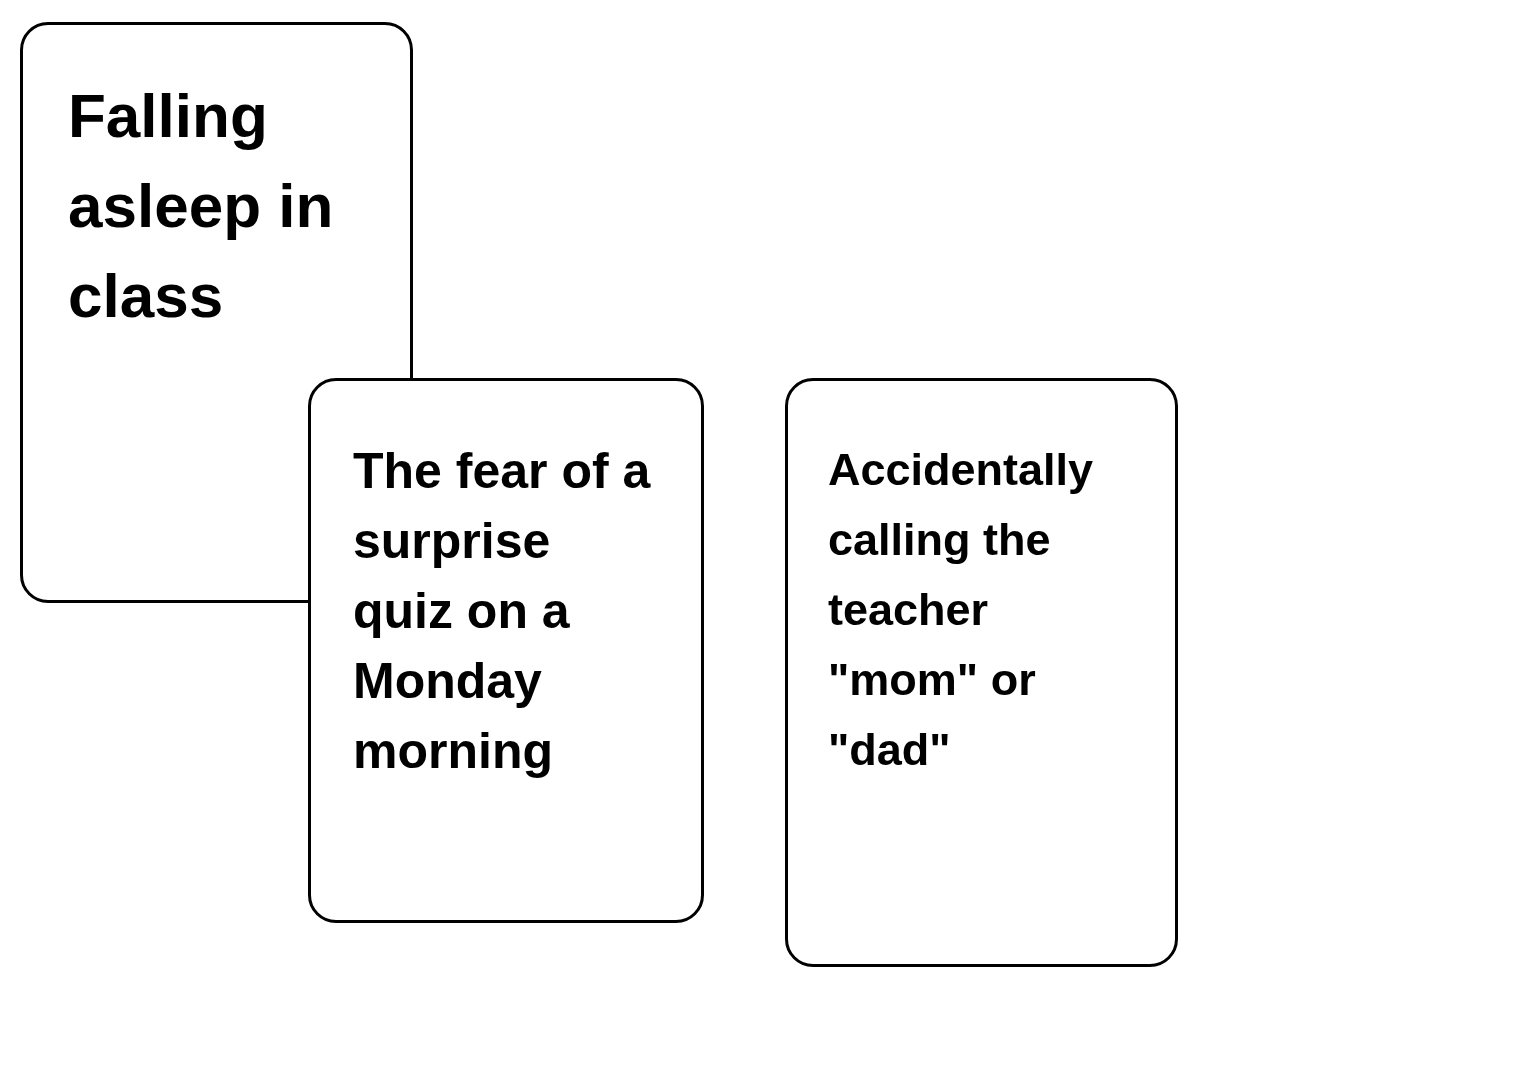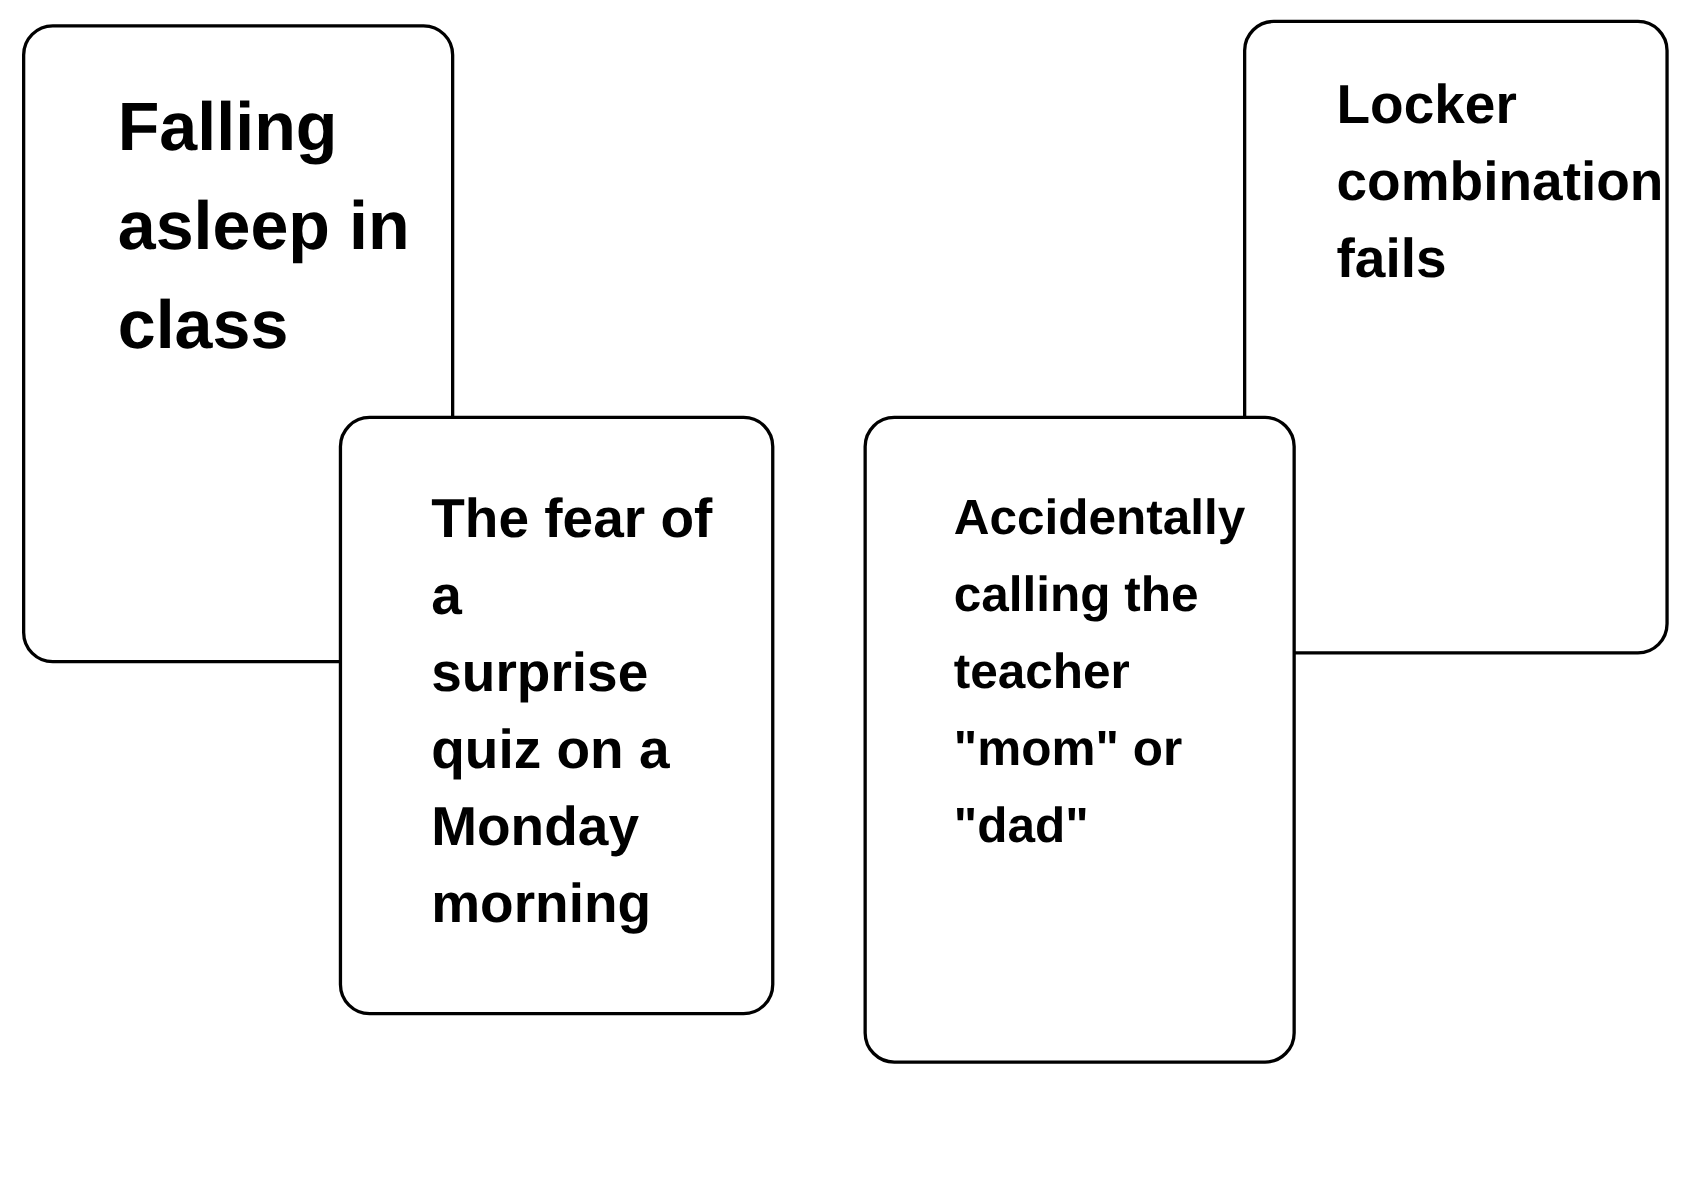--- a/index.html
+++ b/index.html
@@ -18,21 +18,20 @@
     width: 1536px;
     height: 1086px;
     background: #ffffff;
   }
   .card {
     position: absolute;
     box-sizing: border-box;
     background: #ffffff;
     border: 3.5px solid #000000;
     border-radius: 28px;
-    padding-left: 39px;
   }
   .card-label {
     display: block;
     white-space: pre-line;
     font-weight: bold;
     color: #000000;
   }
   #card-1 {
     left: 20px; top: 22px;
     width: 393px; height: 581px;
@@ -94,19 +93,14 @@
   </div>
 
   <div class="card" id="card-3">
     <span class="card-label">Accidentally
 calling the
 teacher
 "mom" or
 "dad"</span>
   </div>
 
-  <div class="card" id="card-4">
-    <span class="card-label">Locker
-combination
-fails</span>
-  </div>
 
 </div>
 
 </body></html>

